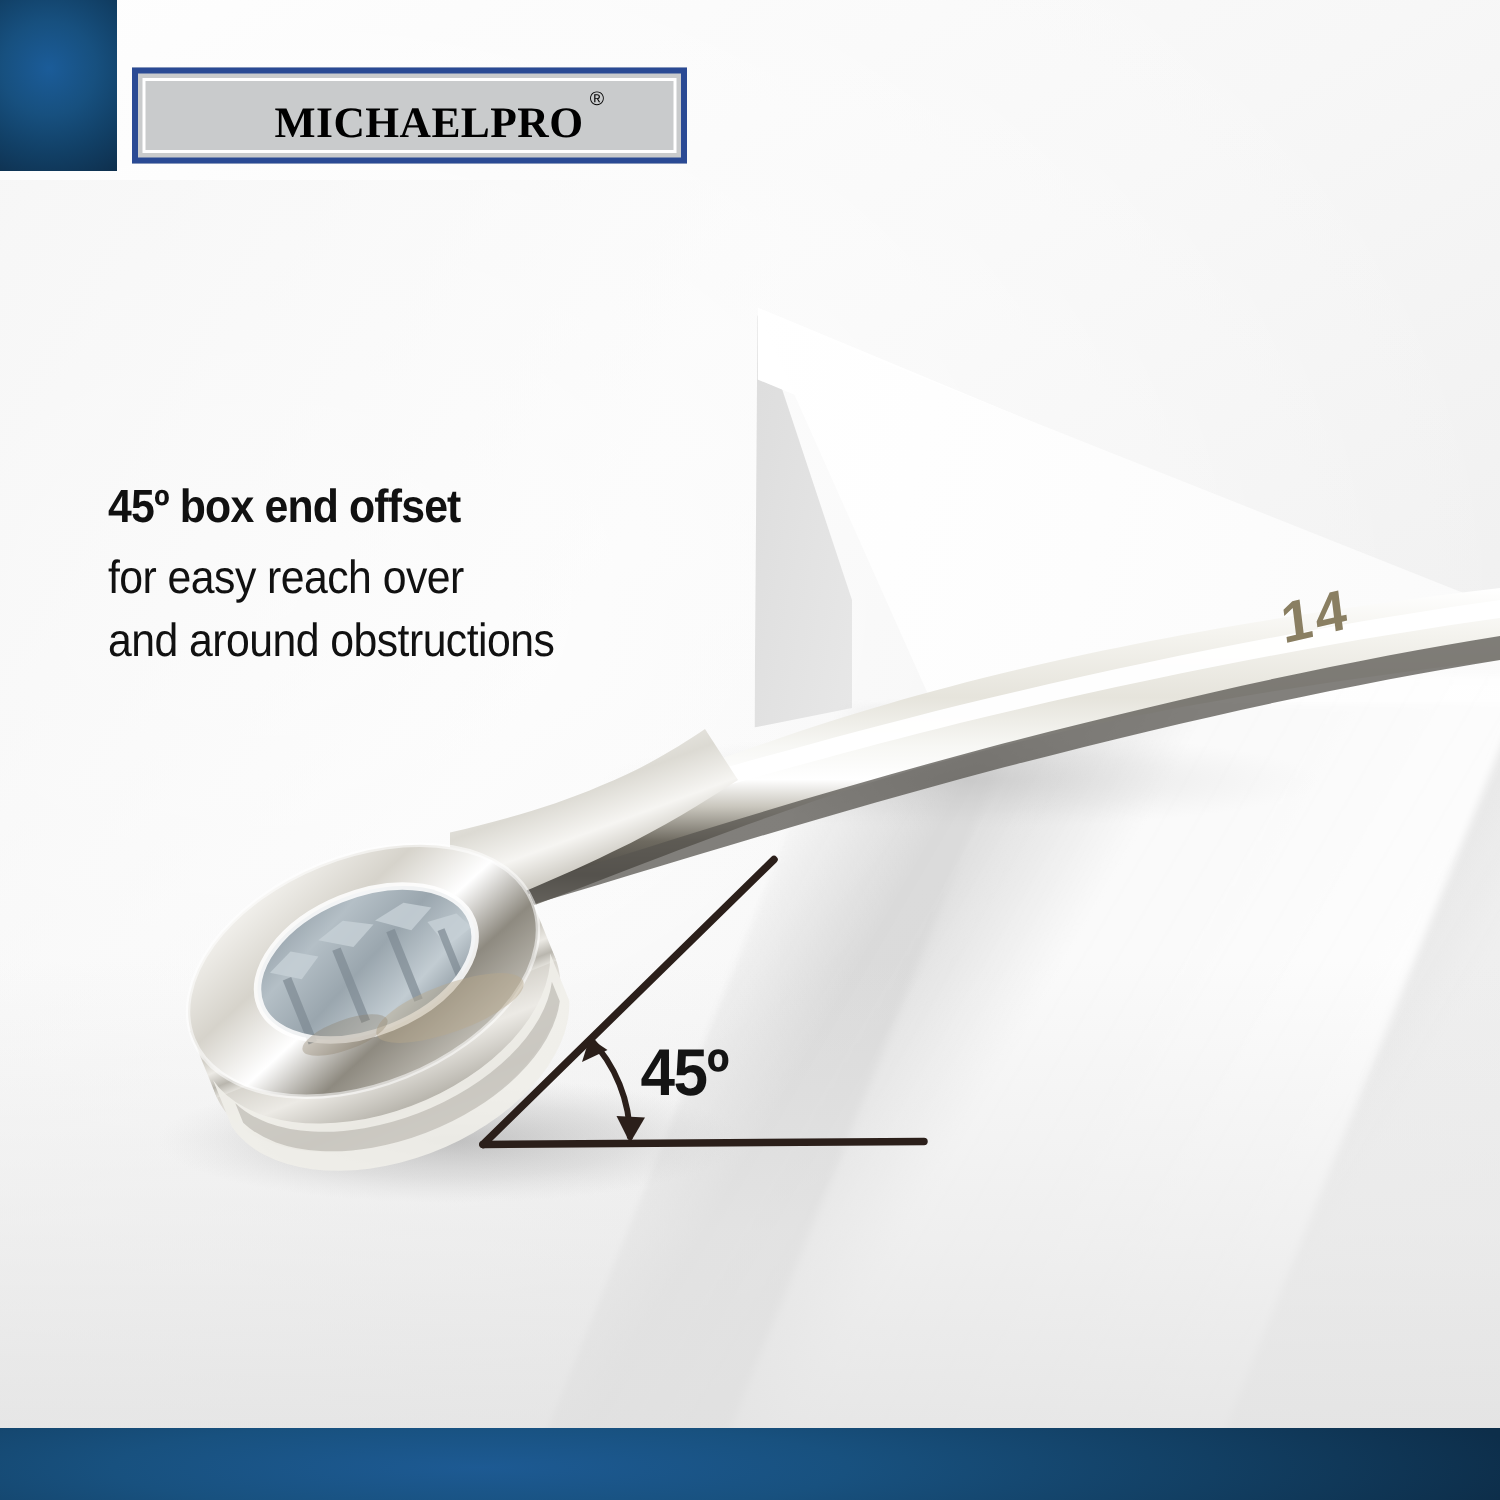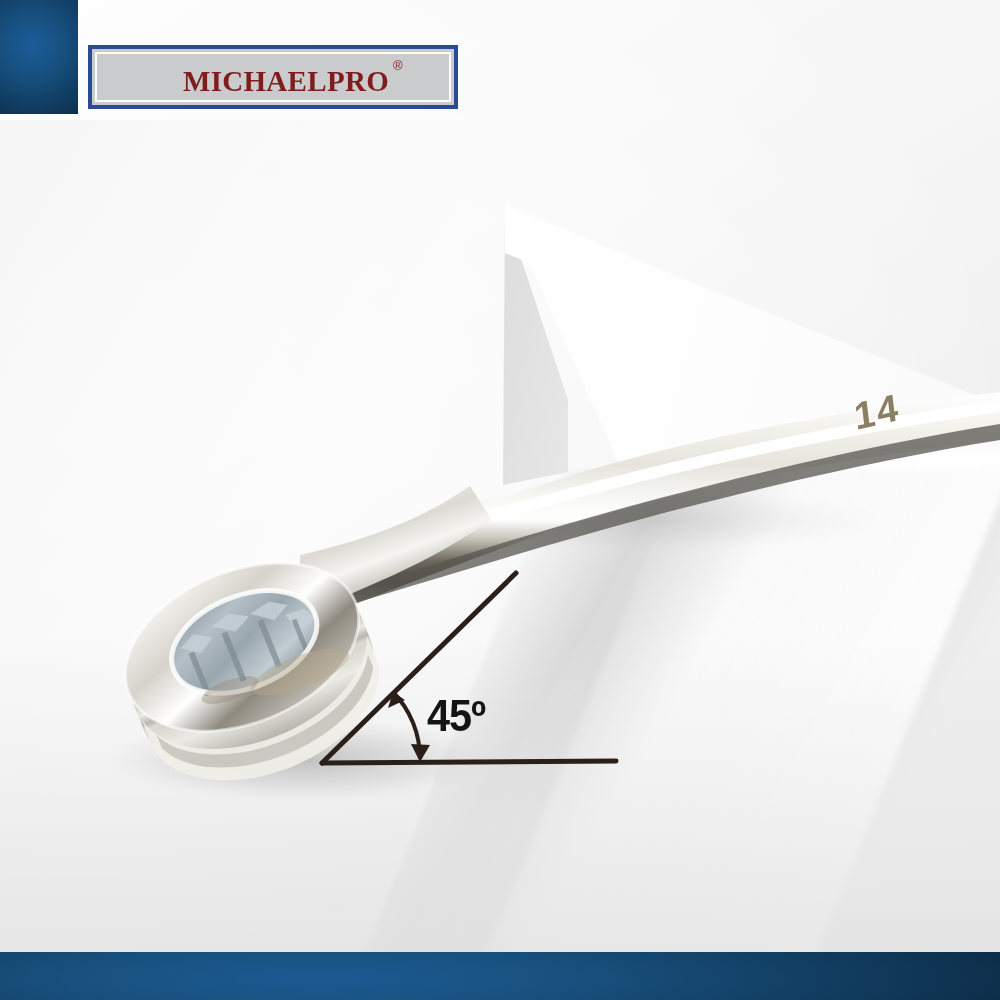--- a/index.html
+++ b/index.html
@@ -118,21 +118,21 @@
     box-sizing: border-box;
     border: 2px solid #ffffff;
     background: #c9cbcc;
     display: flex;
     align-items: center;
     justify-content: center;
     position: relative;
   }
   .logo-text {
     position: relative;
-    color: #7f1d1d;
+    color: #000000;
     font-family: "Liberation Serif", serif;
     font-weight: bold;
     font-size: 41px;
     letter-spacing: 0.3px;
     font-variant: small-caps;
     text-transform: lowercase;
     line-height: 1;
     padding-right: 12px;
     white-space: nowrap;
     margin-left: 38px;
@@ -363,20 +363,25 @@
     <line x1="22" y1="213" x2="316" y2="211" stroke="#2b1f1a" stroke-width="5" stroke-linecap="round"></line>
 
     <line x1="22" y1="213" x2="216" y2="23" stroke="#2b1f1a" stroke-width="5" stroke-linecap="round"></line>
 
     <path d="M 93 142 A 96 96 0 0 1 120 209" fill="none" stroke="#2b1f1a" stroke-width="4"></path>
     <polygon points="93,142 105,150 88,158" fill="#2b1f1a"></polygon>
     <polygon points="120,212 111,194 130,195" fill="#2b1f1a"></polygon>
   </svg>
   <div class="angle-label">45º</div>
 
+  <div class="copy">
+    <div class="copy-line copy-head">45º box end offset</div>
+    <div class="copy-line copy-sub">for easy reach over</div>
+    <div class="copy-line copy-sub">and around obstructions</div>
+  </div>
 
   <div class="corner-block"></div>
 
   <div class="logo">
     <div class="logo-inner">
       <div class="logo-text">
         <span>MichaelPro</span>
         <span class="logo-reg">®</span>
       </div>
     </div>

